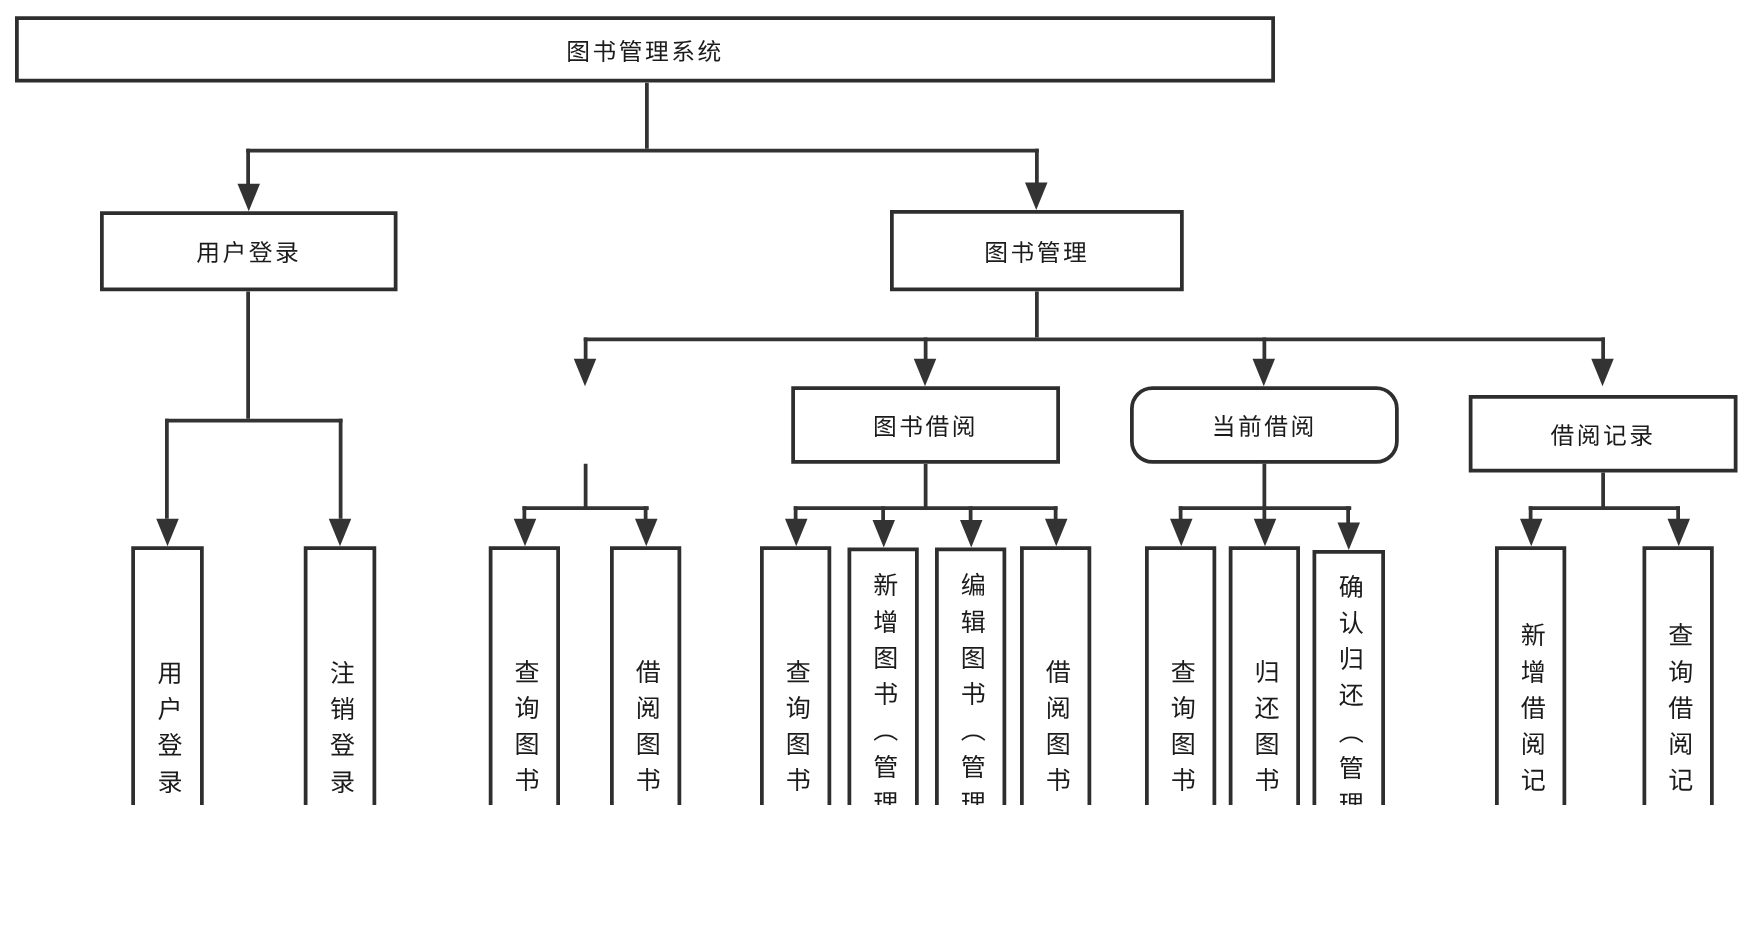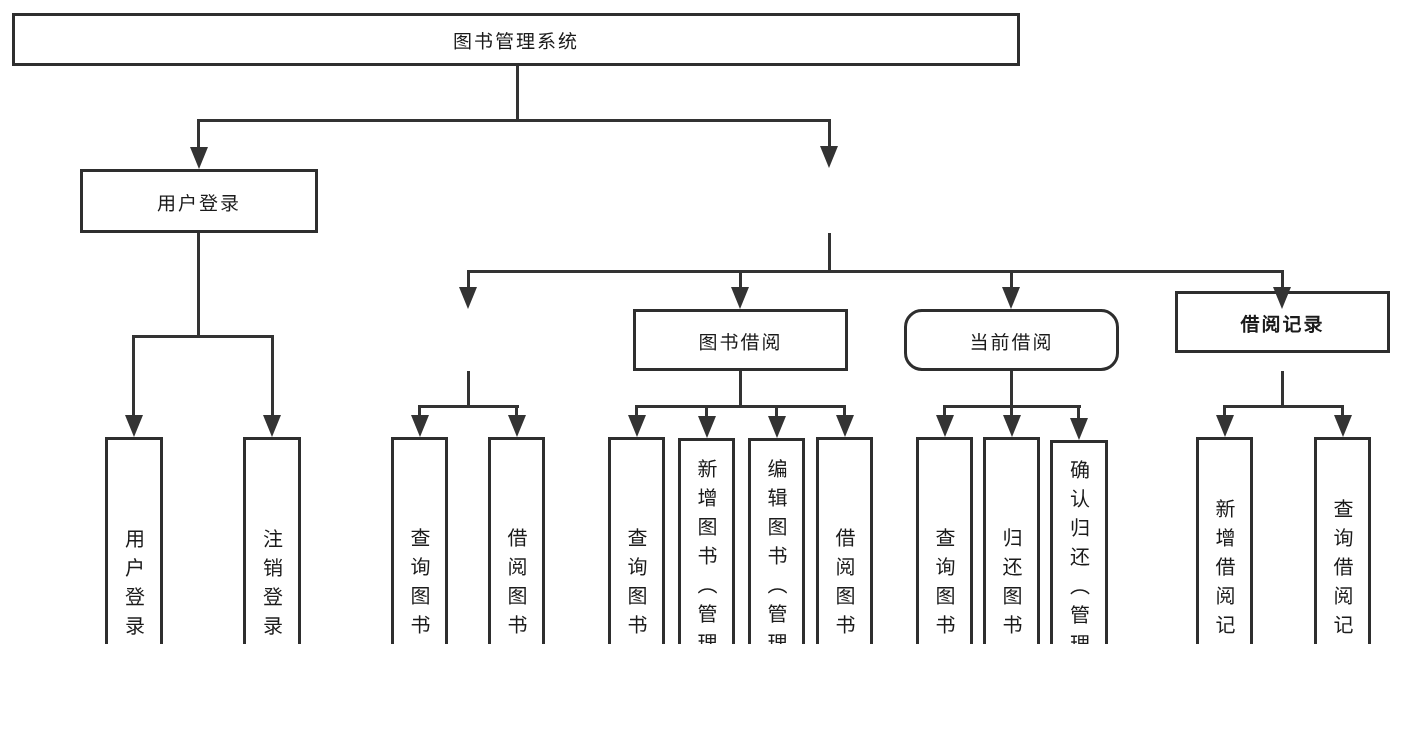--- a/index.html
+++ b/index.html
@@ -71,20 +71,21 @@
   <div class="box" style="left:12px; top:13px; width:1008px; height:53px;">图书管理系统</div>
 
   <div class="vline" style="left:516px; top:66px; height:53px;"></div>
   <div class="hline" style="left:197px; top:119px; width:634px;"></div>
   <div class="vline" style="left:197px; top:119px; height:30px;"></div>
   <div class="vline" style="left:828px; top:119px; height:30px;"></div>
   <div class="arrow" style="left:190px; top:147px;"></div>
   <div class="arrow" style="left:820px; top:146px;"></div>
 
   <div class="box" style="left:80px; top:169px; width:238px; height:64px;">用户登录</div>
+  <div class="box" style="left:712px; top:168px; width:235px; height:65px;">图书管理</div>
 
   <div class="vline" style="left:197px; top:233px; height:102px;"></div>
   <div class="hline" style="left:132px; top:335px; width:142px;"></div>
   <div class="vline" style="left:132px; top:335px; height:80px;"></div>
   <div class="vline" style="left:271px; top:335px; height:80px;"></div>
   <div class="arrow" style="left:125px; top:415px;"></div>
   <div class="arrow" style="left:263px; top:415px;"></div>
 
   <div class="vline" style="left:828px; top:233px; height:37px;"></div>
   <div class="hline" style="left:467px; top:270px; width:817px;"></div>
@@ -92,21 +93,21 @@
   <div class="vline" style="left:739px; top:270px; height:19px;"></div>
   <div class="vline" style="left:1010px; top:270px; height:19px;"></div>
   <div class="vline" style="left:1281px; top:270px; height:19px;"></div>
   <div class="arrow" style="left:459px; top:287px;"></div>
   <div class="arrow" style="left:731px; top:287px;"></div>
   <div class="arrow" style="left:1002px; top:287px;"></div>
   <div class="arrow" style="left:1273px; top:287px;"></div>
 
   <div class="box" style="left:633px; top:309px; width:215px; height:62px;">图书借阅</div>
   <div class="box" style="left:904px; top:309px; width:215px; height:62px;border-radius:18px;">当前借阅</div>
-  <div class="box" style="left:1175px; top:291px; width:215px; height:62px;font-weight:bold;">借阅记录</div>
+  <div class="box" style="left:1175px; top:316px; width:215px; height:62px;">借阅记录</div>
 
   <div class="vline" style="left:467px; top:371px; height:36px;"></div>
   <div class="hline" style="left:418px; top:405px; width:101px;"></div>
   <div class="vline" style="left:418px; top:405px; height:13px;"></div>
   <div class="vline" style="left:515px; top:405px; height:13px;"></div>
   <div class="arrow" style="left:411px; top:415px;"></div>
   <div class="arrow" style="left:508px; top:415px;"></div>
 
   <div class="vline" style="left:739px; top:371px; height:36px;"></div>
   <div class="hline" style="left:635px; top:405px; width:211px;"></div>

